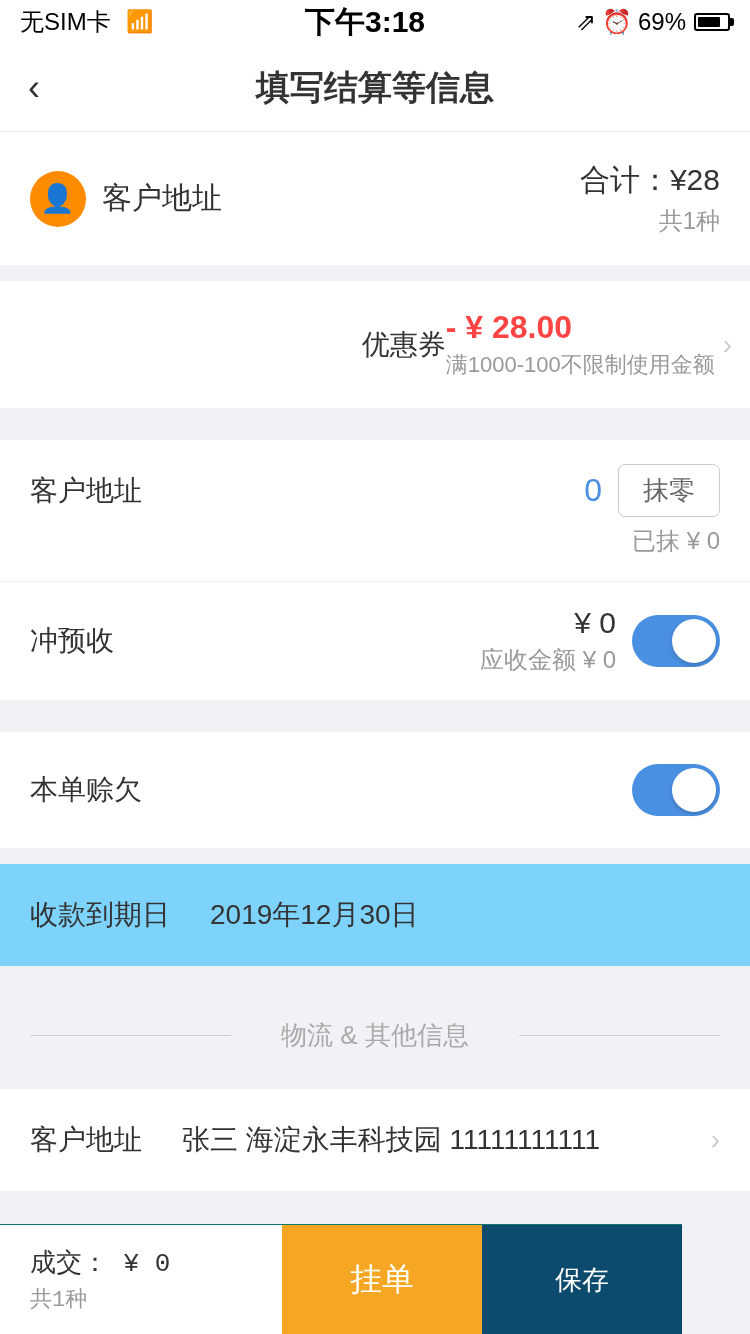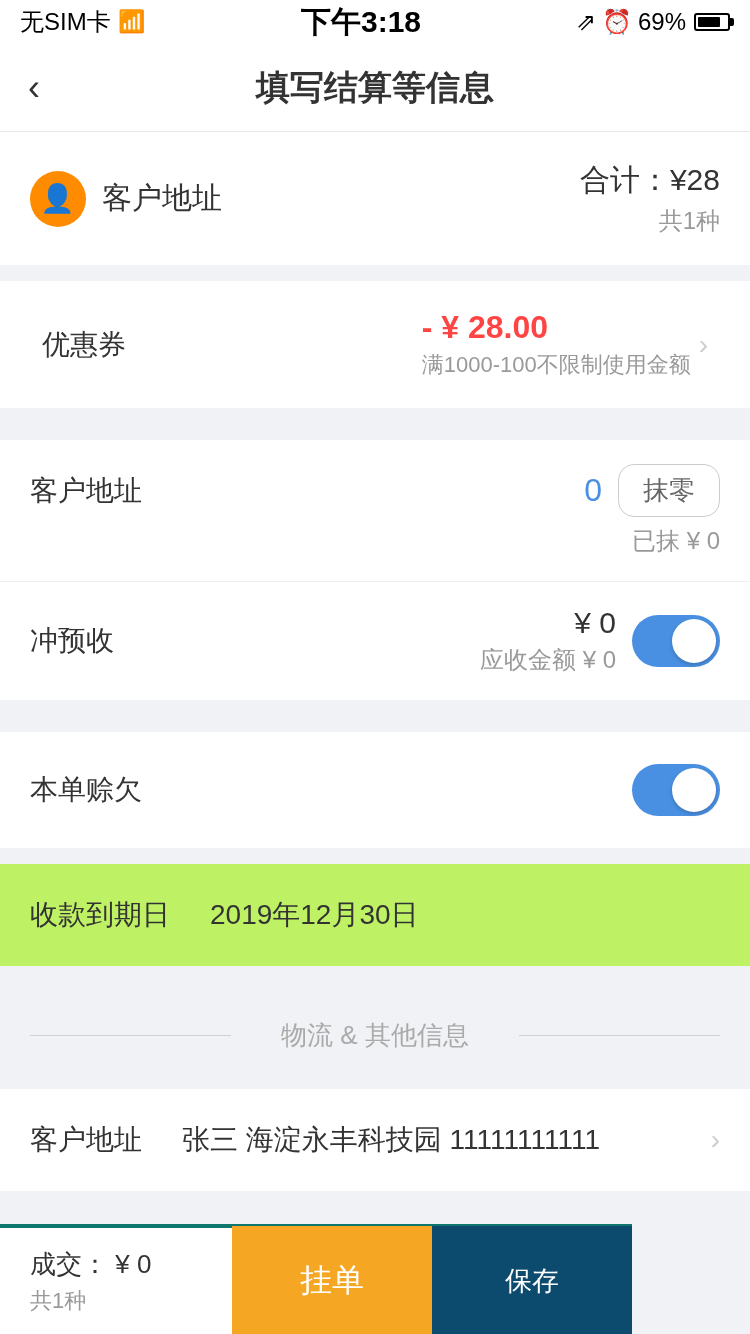--- a/index.html
+++ b/index.html
@@ -19,21 +19,21 @@
       width: 100%;
       height: 44px;
       background: #fff;
       display: flex;
       align-items: center;
       justify-content: space-between;
       padding: 0 20px;
       font-size: 24px;
       color: #000;
     }
-    .status-left { display: flex; align-items: center; gap: 8px; }
+    .status-left { display: flex; align-items: center; gap: 16px; }
     .status-center { font-size: 30px; font-weight: 600; }
     .status-right { display: flex; align-items: center; gap: 6px; font-size: 24px; }
     .wifi-icon { font-size: 22px; }
     .battery-icon {
       display: inline-block;
       width: 36px; height: 18px;
       border: 2px solid #000;
       border-radius: 3px;
       position: relative;
       margin-left: 2px;
@@ -127,25 +127,25 @@
       font-size: 28px;
       color: #333;
     }
     .row-chevron {
       font-size: 28px;
       color: #ccc;
     }
 
     
     .coupon-section {
-      padding: 28px 42px;
-      background: #fff;
-      display: flex;
-      align-items: center;
-      justify-content: space-between;
+      padding: 28px 18px;
+      background: #fff;
+      display: flex;
+      align-items: center;
+      justify-content: flex-end;
     }
     .coupon-right {
       display: flex;
       align-items: center;
       gap: 8px;
     }
     .coupon-discount {
       font-size: 32px;
       color: #f44;
       font-weight: 700;
@@ -173,21 +173,21 @@
       gap: 16px;
     }
     .amount-value {
       font-size: 32px;
       color: #4a90e2;
       min-width: 60px;
       text-align: right;
     }
     .round-btn {
       border: 1px solid #ccc;
-      border-radius: 16px;
+      border-radius: 7px;
       padding: 8px 24px;
       font-size: 26px;
       color: #666;
       background: #fff;
       cursor: pointer;
     }
     .sub-row {
       display: flex;
       justify-content: flex-end;
       margin-top: 8px;
@@ -250,21 +250,21 @@
       background: #fff;
       padding: 32px 30px;
       display: flex;
       align-items: center;
       justify-content: space-between;
       margin-bottom: 16px;
     }
 
     
     .due-date-section {
-      background: #bef264;
+      background: #7dd3fc;
       padding: 32px 30px;
       display: flex;
       align-items: center;
       gap: 40px;
     }
     .due-date-label {
       font-size: 28px;
       color: #333;
       white-space: nowrap;
     }
@@ -312,26 +312,27 @@
       font-size: 28px;
       color: #333;
       flex: 1;
     }
 
     
     .bottom-bar {
       position: fixed;
       bottom: 0;
       left: 0;
-      width: 632px;
+      width: 682px;
       height: 110px;
       background: #fff;
       display: flex;
       align-items: center;
-      border-top: 4px solid #0f766e;
+      border-top: 1px solid #0f766e;
+      font-family: Liberation Mono, monospace;
     }
     .bottom-info {
       flex: 1;
       padding: 0 30px;
     }
     .bottom-deal {
       font-size: 26px;
       color: #333;
     }
     .bottom-count {

